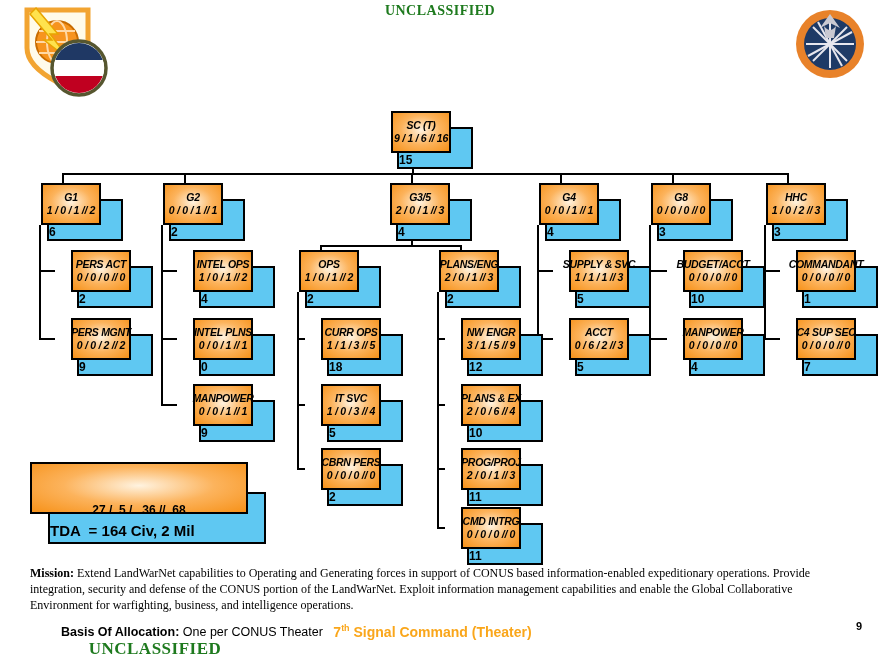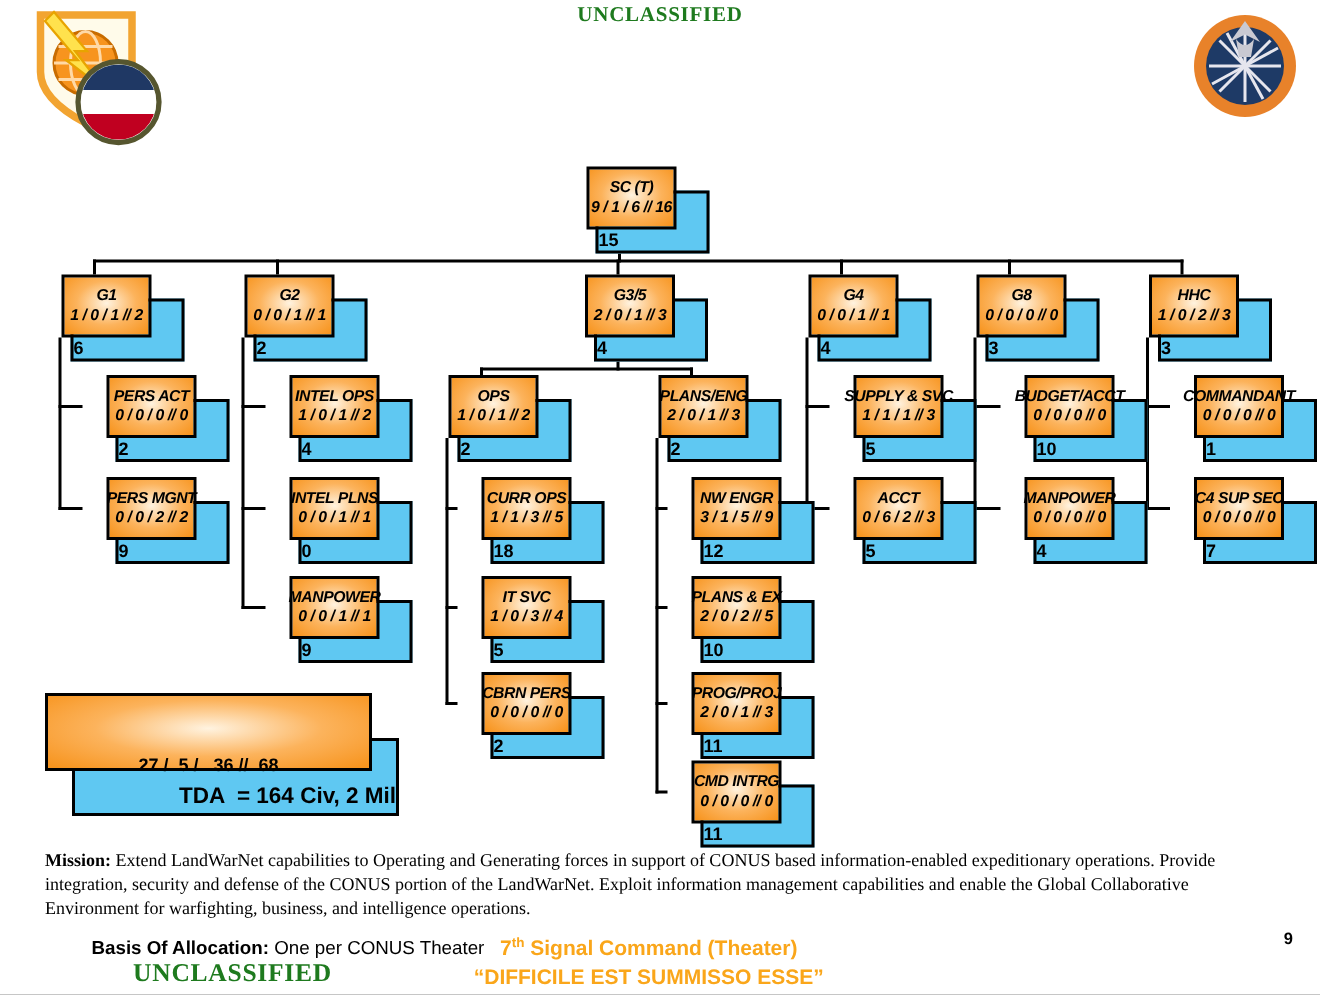--- a/index.html
+++ b/index.html
@@ -42,21 +42,21 @@
     font-weight:bold; font-size:10.5px; letter-spacing:-.3px;
     white-space:nowrap; line-height:13px;
   }
   
   .summary { position:absolute; left:30px; top:462px; width:218px; height:52px; z-index:2; }
   .summary-shadow {
     position:absolute; left:18px; top:30px; width:218px; height:52px;
     background:var(--shadow-blue,#5FC8F2); border:2px solid #000; box-sizing:border-box;
   }
   .summary-tda {
-    position:absolute; left:0; right:0; bottom:3px; text-align:right;
+    position:absolute; left:0; right:0; bottom:3px; text-align:left;
     font-weight:bold; font-size:15px; white-space:pre;
   }
   .summary-main {
     position:absolute; left:0; top:0; width:218px; height:52px;
     background:radial-gradient(ellipse at 50% 45%, #FFF3E0 0%, #FCB35C 50%, var(--node-orange,#F7941E) 96%);
     border:2px solid #000; box-sizing:border-box;
     text-align:center; font-weight:bold; font-size:12px; line-height:1.5;
     padding-top:1px; white-space:pre;
   }
   
@@ -290,21 +290,21 @@
       <div class="node-label">NW ENGR</div>
       <div class="node-strength">3 / 1 / 5 // 9</div>
     </div>
   </div>
       <div class="node" style="left: 445px; top: 384px;">
     <div class="node-shadow">
       <div class="node-total">10</div>
     </div>
     <div class="node-main">
       <div class="node-label">PLANS &amp; EX</div>
-      <div class="node-strength">2 / 0 / 2 // 5</div>
+      <div class="node-strength">2 / 0 / 6 // 4</div>
     </div>
   </div>
       <div class="node" style="left: 445px; top: 448px;">
     <div class="node-shadow">
       <div class="node-total">11</div>
     </div>
     <div class="node-main">
       <div class="node-label">PROG/PROJ</div>
       <div class="node-strength">2 / 0 / 1 // 3</div>
     </div>
@@ -425,18 +425,17 @@
   </div>
 
   <div class="basis">
     <b>Basis Of Allocation:</b><span>  One per CONUS Theater</span>
   </div>
 
   <div class="classification-bottom">UNCLASSIFIED</div>
 
   <div class="command-block">
     <div><span>7</span><sup>th</sup><span> Signal Command (Theater)</span></div>
-    <div>“DIFFICILE EST SUMMISSO ESSE”</div>
   </div>
 
   <div class="page-number">9</div>
 
 </div>
 
 </body></html>

